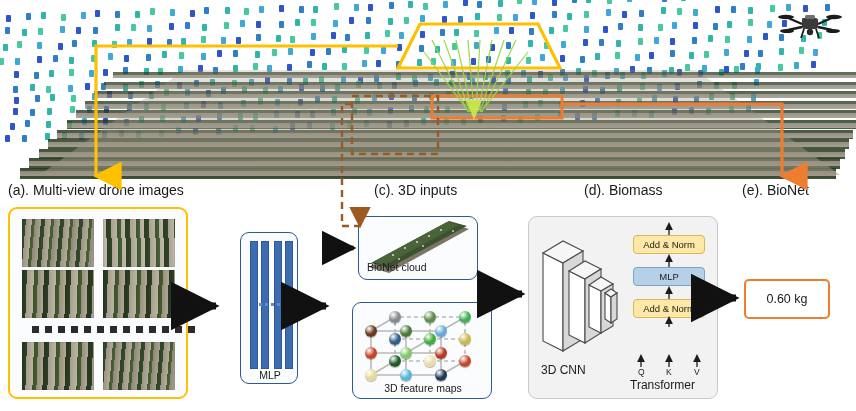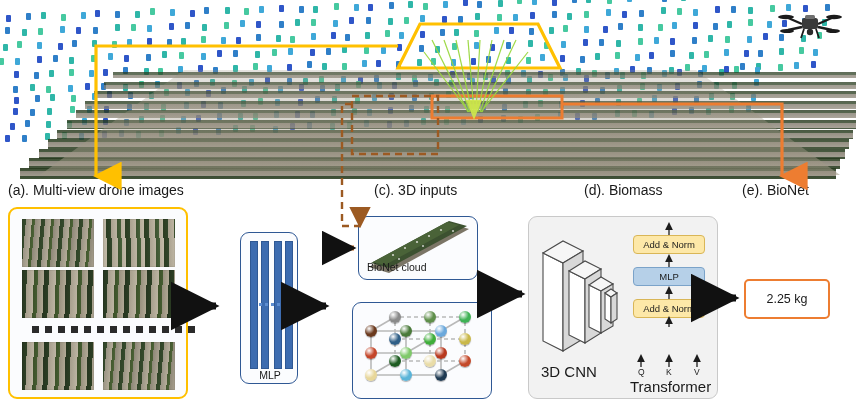--- a/index.html
+++ b/index.html
@@ -85,21 +85,21 @@
     position:absolute; border-radius:4px; display:flex;
     align-items:center; justify-content:center; text-align:center;
     font-size:9.5px; color:#1c1c1c; line-height:1.05;
   }
   .t-yellow { background:#fde8a8; border:1px solid #d9b657; }
   .t-blue   { background:#b6d0e8; border:1px solid #7ba3c9; }
   .t-green  { background:#b2d6a4; border:1px solid #7aab68; }
 
   .qkv { position:absolute; font-size:8.5px; color:#1c1c1c; }
 
-  .lbl { position:absolute; font-size:15px; color:#1a1a1a; white-space:nowrap; }
+  .lbl { position:absolute; font-size:12px; color:#1a1a1a; white-space:nowrap; }
   .lbl.sm { font-size:10.5px; }
 
   .orlabel { position:absolute; font-size:11.5px; color:#1a1a1a; }
 
   .biomassbox {
     position:absolute; border:2.5px solid #ed7d31; border-radius:5px;
     background:#ffffff; display:flex; align-items:center; justify-content:center;
     font-size:12.5px; color:#1a1a1a;
   }
 
@@ -657,20 +657,21 @@
         <div style="position:absolute;left:36px;top:52px;width:12px;height:12px;border-radius:50%;background:radial-gradient(circle at 34% 30%, #ffffff 0%, #1e5c22 48%, #1e5c22 70%, rgba(0,0,0,.45) 100%);box-shadow:0 1px 1px rgba(0,0,0,.3);"></div>
         <div style="position:absolute;left:36px;top:30px;width:12px;height:12px;border-radius:50%;background:radial-gradient(circle at 34% 30%, #ffffff 0%, #2f5e86 48%, #2f5e86 70%, rgba(0,0,0,.45) 100%);box-shadow:0 1px 1px rgba(0,0,0,.3);"></div>
         <div style="position:absolute;left:36px;top:8px;width:12px;height:12px;border-radius:50%;background:radial-gradient(circle at 34% 30%, #ffffff 0%, #8a8a8a 48%, #8a8a8a 70%, rgba(0,0,0,.45) 100%);box-shadow:0 1px 1px rgba(0,0,0,.3);"></div>
         <div style="position:absolute;left:71px;top:52px;width:12px;height:12px;border-radius:50%;background:radial-gradient(circle at 34% 30%, #ffffff 0%, #e9dca8 48%, #e9dca8 70%, rgba(0,0,0,.45) 100%);box-shadow:0 1px 1px rgba(0,0,0,.3);"></div>
         <div style="position:absolute;left:71px;top:30px;width:12px;height:12px;border-radius:50%;background:radial-gradient(circle at 34% 30%, #ffffff 0%, #3fae3a 48%, #3fae3a 70%, rgba(0,0,0,.45) 100%);box-shadow:0 1px 1px rgba(0,0,0,.3);"></div>
         <div style="position:absolute;left:71px;top:8px;width:12px;height:12px;border-radius:50%;background:radial-gradient(circle at 34% 30%, #ffffff 0%, #5f8f4a 48%, #5f8f4a 70%, rgba(0,0,0,.45) 100%);box-shadow:0 1px 1px rgba(0,0,0,.3);"></div>
         <div style="position:absolute;left:106px;top:52px;width:12px;height:12px;border-radius:50%;background:radial-gradient(circle at 34% 30%, #ffffff 0%, #c4492a 48%, #c4492a 70%, rgba(0,0,0,.45) 100%);box-shadow:0 1px 1px rgba(0,0,0,.3);"></div>
         <div style="position:absolute;left:106px;top:30px;width:12px;height:12px;border-radius:50%;background:radial-gradient(circle at 34% 30%, #ffffff 0%, #c9b84a 48%, #c9b84a 70%, rgba(0,0,0,.45) 100%);box-shadow:0 1px 1px rgba(0,0,0,.3);"></div>
         <div style="position:absolute;left:106px;top:8px;width:12px;height:12px;border-radius:50%;background:radial-gradient(circle at 34% 30%, #ffffff 0%, #3fb255 48%, #3fb255 70%, rgba(0,0,0,.45) 100%);box-shadow:0 1px 1px rgba(0,0,0,.3);"></div>
       </div>
+    <div class="lbl sm" style="left:0; top:79px; width:140px; text-align:center;">3D feature maps</div>
   </div>
 
   <div class="orlabel" style="left:483px; top:281px;">OR</div>
 
   <div class="roundbox" style="left:528px; top:216px; width:190px; height:183px; border:1.5px solid #c9c9c9; background:#f2f2f2;">
 
     <svg style="position:absolute;left:6px;top:10px;width:96px;height:130px;" viewBox="0 0 96 130">
       <g stroke="#4a4a4a" stroke-width="1.1">
         <path d="M8,26 L8,114 L28,124 L28,36 Z" fill="#ffffff"></path>
         <path d="M8,26 L28,14 L48,24 L28,36 Z" fill="#f6f6f6"></path>
@@ -712,21 +713,21 @@
       </g>
     </svg>
 
     <div class="qkv" style="left:109px; top:150px;">Q</div>
     <div class="qkv" style="left:137px; top:150px;">K</div>
     <div class="qkv" style="left:165px; top:150px;">V</div>
 
     <div class="lbl" style="left:101px; top:161px;">Transformer</div>
   </div>
 
-  <div class="biomassbox" style="left:744px; top:279px; width:86px; height:40px;">2.25 kg</div>
+  <div class="biomassbox" style="left:744px; top:279px; width:86px; height:40px;">0.60 kg</div>
 
   <svg class="ov" viewBox="0 0 856 411">
     <defs>
       <marker id="arrY" markerWidth="9" markerHeight="9" refX="4.5" refY="8" orient="auto">
         <path d="M0,0 L9,0 L4.5,9 Z" fill="#FFC000"></path>
       </marker>
       <marker id="arrO" markerWidth="9" markerHeight="9" refX="4.5" refY="8" orient="auto">
         <path d="M0,0 L9,0 L4.5,9 Z" fill="#ED7D31"></path>
       </marker>
       <marker id="arrBr" markerWidth="9" markerHeight="9" refX="4.5" refY="8" orient="auto">

